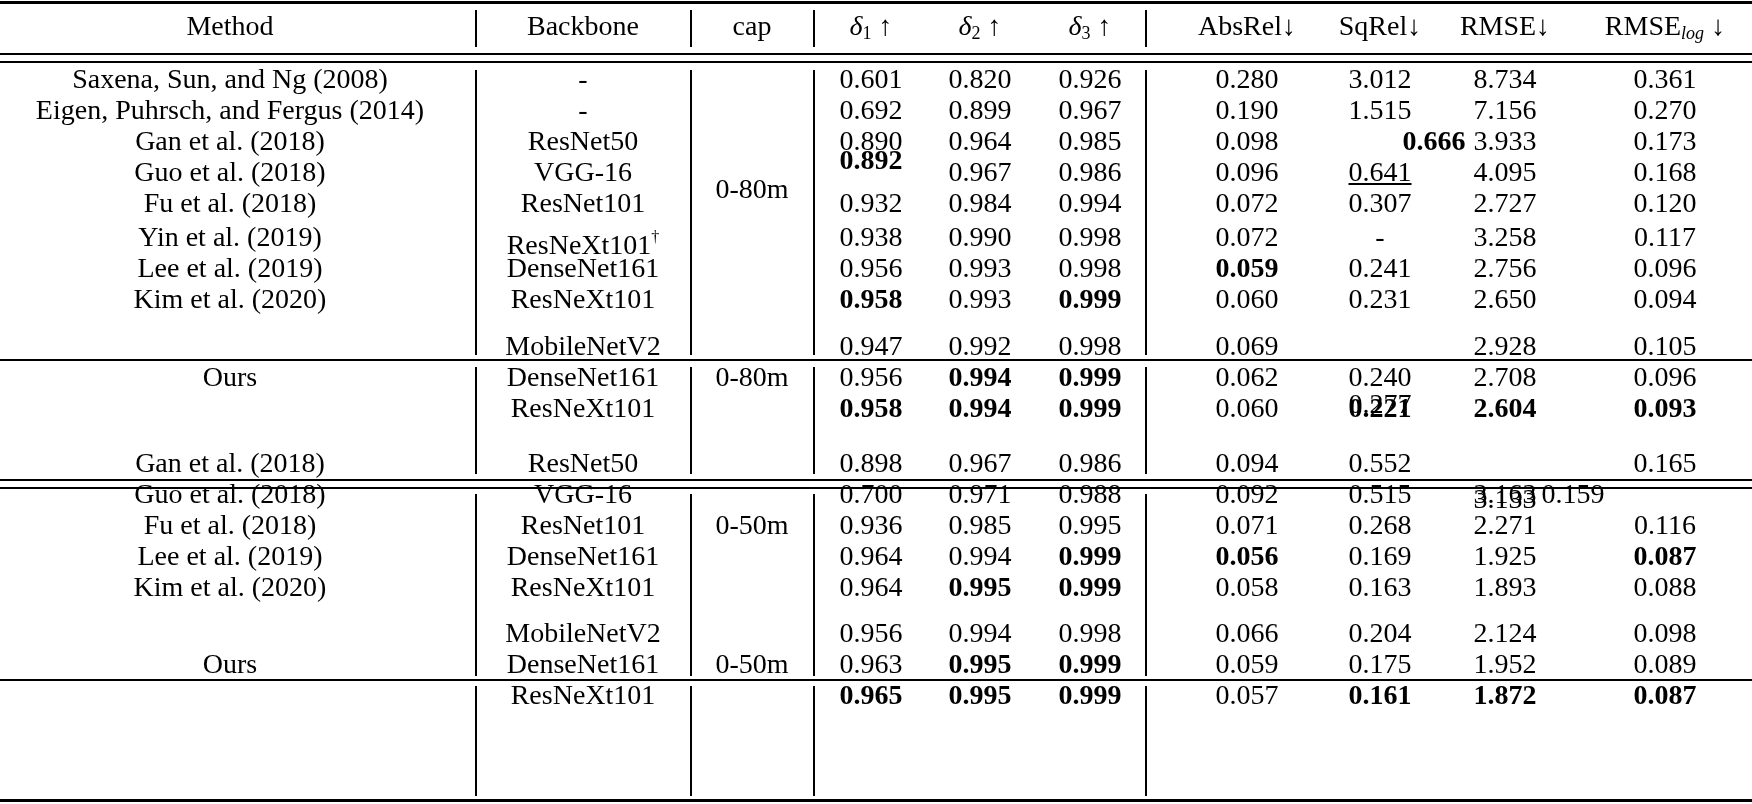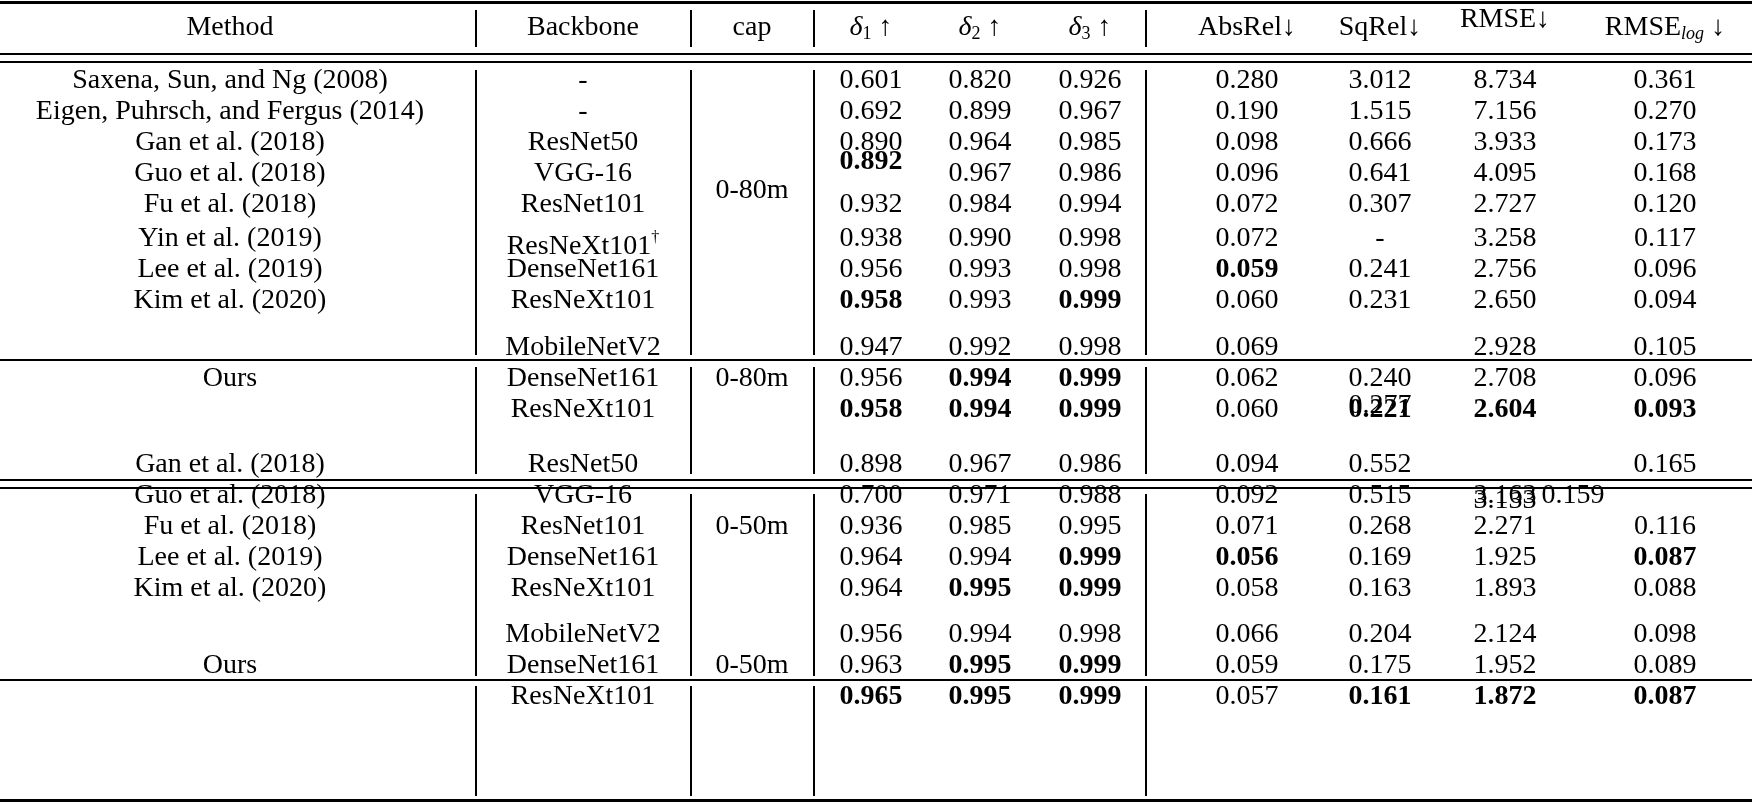--- a/index.html
+++ b/index.html
@@ -30,21 +30,21 @@
   <div id="header"></div>
   <div id="body"></div>
 <div class="cell" style="left: -5px; top: 9px; width: 470px;"><span>Method</span></div>
     <div class="cell" style="left: 473px; top: 9px; width: 220px;"><span>Backbone</span></div>
     <div class="cell" style="left: 692px; top: 9px; width: 120px;"><span>cap</span></div>
     <div class="cell" style="left: 811px; top: 9px; width: 120px;"><span class="it">δ</span><sub>1</sub> <span>↑</span></div>
     <div class="cell" style="left: 920px; top: 9px; width: 120px;"><span class="it">δ</span><sub>2</sub> <span>↑</span></div>
     <div class="cell" style="left: 1030px; top: 9px; width: 120px;"><span class="it">δ</span><sub>3</sub> <span>↑</span></div>
     <div class="cell" style="left: 1177px; top: 9px; width: 140px;"><span>AbsRel↓</span></div>
     <div class="cell" style="left: 1310px; top: 9px; width: 140px;"><span>SqRel↓</span></div>
-    <div class="cell" style="left: 1435px; top: 1px; width: 140px;"><span>RMSE↓</span></div>
+    <div class="cell" style="left: 1435px; top: 9px; width: 140px;"><span>RMSE↓</span></div>
     <div class="cell" style="left: 1575px; top: 9px; width: 180px;"><span>RMSE</span><sub class="it">log</sub> <span>↓</span></div>
     <div class="vline" style="left: 475px; top: 10px; height: 37px;"></div>
     <div class="vline" style="left: 690px; top: 10px; height: 37px;"></div>
     <div class="vline" style="left: 813px; top: 10px; height: 37px;"></div>
     <div class="vline" style="left: 1145px; top: 10px; height: 37px;"></div>
     <div class="cell" style="left: -5px; top: 62px; width: 470px;"><span>Saxena, Sun, and Ng (2008)</span></div>
     <div class="cell" style="left: 473px; top: 62px; width: 220px;"><span>-</span></div>
     <div class="cell" style="left: 811px; top: 62px; width: 120px;"><span>0.601</span></div>
     <div class="cell" style="left: 920px; top: 62px; width: 120px;"><span>0.820</span></div>
     <div class="cell" style="left: 1030px; top: 62px; width: 120px;"><span>0.926</span></div>
@@ -60,30 +60,30 @@
     <div class="cell" style="left: 1187px; top: 93px; width: 120px;"><span>0.190</span></div>
     <div class="cell" style="left: 1320px; top: 93px; width: 120px;"><span>1.515</span></div>
     <div class="cell" style="left: 1445px; top: 93px; width: 120px;"><span>7.156</span></div>
     <div class="cell" style="left: 1605px; top: 93px; width: 120px;"><span>0.270</span></div>
     <div class="cell" style="left: -5px; top: 124px; width: 470px;"><span>Gan et al. (2018)</span></div>
     <div class="cell" style="left: 473px; top: 124px; width: 220px;"><span>ResNet50</span></div>
     <div class="cell" style="left: 811px; top: 124px; width: 120px;"><span>0.890</span></div>
     <div class="cell" style="left: 920px; top: 124px; width: 120px;"><span>0.964</span></div>
     <div class="cell" style="left: 1030px; top: 124px; width: 120px;"><span>0.985</span></div>
     <div class="cell" style="left: 1187px; top: 124px; width: 120px;"><span>0.098</span></div>
-    <div class="cell" style="left: 1320px; top: 124px; width: 120px;"><span>0.666</span></div>
+    <div class="cell" style="left: 1374px; top: 124px; width: 120px; font-weight: bold;"><span>0.666</span></div>
     <div class="cell" style="left: 1445px; top: 124px; width: 120px;"><span>3.933</span></div>
     <div class="cell" style="left: 1605px; top: 124px; width: 120px;"><span>0.173</span></div>
     <div class="cell" style="left: -5px; top: 155px; width: 470px;"><span>Guo et al. (2018)</span></div>
     <div class="cell" style="left: 473px; top: 155px; width: 220px;"><span>VGG-16</span></div>
     <div class="cell" style="left: 811px; top: 143px; width: 120px; font-weight: bold;"><span>0.892</span></div>
     <div class="cell" style="left: 920px; top: 155px; width: 120px;"><span>0.967</span></div>
     <div class="cell" style="left: 1030px; top: 155px; width: 120px;"><span>0.986</span></div>
     <div class="cell" style="left: 1187px; top: 155px; width: 120px;"><span>0.096</span></div>
-    <div class="cell" style="left: 1320px; top: 155px; width: 120px;"><span>0.641</span></div>
+    <div class="cell" style="left: 1320px; top: 155px; width: 120px; text-decoration: underline;"><span>0.641</span></div>
     <div class="cell" style="left: 1445px; top: 155px; width: 120px;"><span>4.095</span></div>
     <div class="cell" style="left: 1605px; top: 155px; width: 120px;"><span>0.168</span></div>
     <div class="cell" style="left: -5px; top: 186px; width: 470px;"><span>Fu et al. (2018)</span></div>
     <div class="cell" style="left: 473px; top: 186px; width: 220px;"><span>ResNet101</span></div>
     <div class="cell" style="left: 811px; top: 186px; width: 120px;"><span>0.932</span></div>
     <div class="cell" style="left: 920px; top: 186px; width: 120px;"><span>0.984</span></div>
     <div class="cell" style="left: 1030px; top: 186px; width: 120px;"><span>0.994</span></div>
     <div class="cell" style="left: 1187px; top: 186px; width: 120px;"><span>0.072</span></div>
     <div class="cell" style="left: 1320px; top: 186px; width: 120px;"><span>0.307</span></div>
     <div class="cell" style="left: 1445px; top: 186px; width: 120px;"><span>2.727</span></div>

